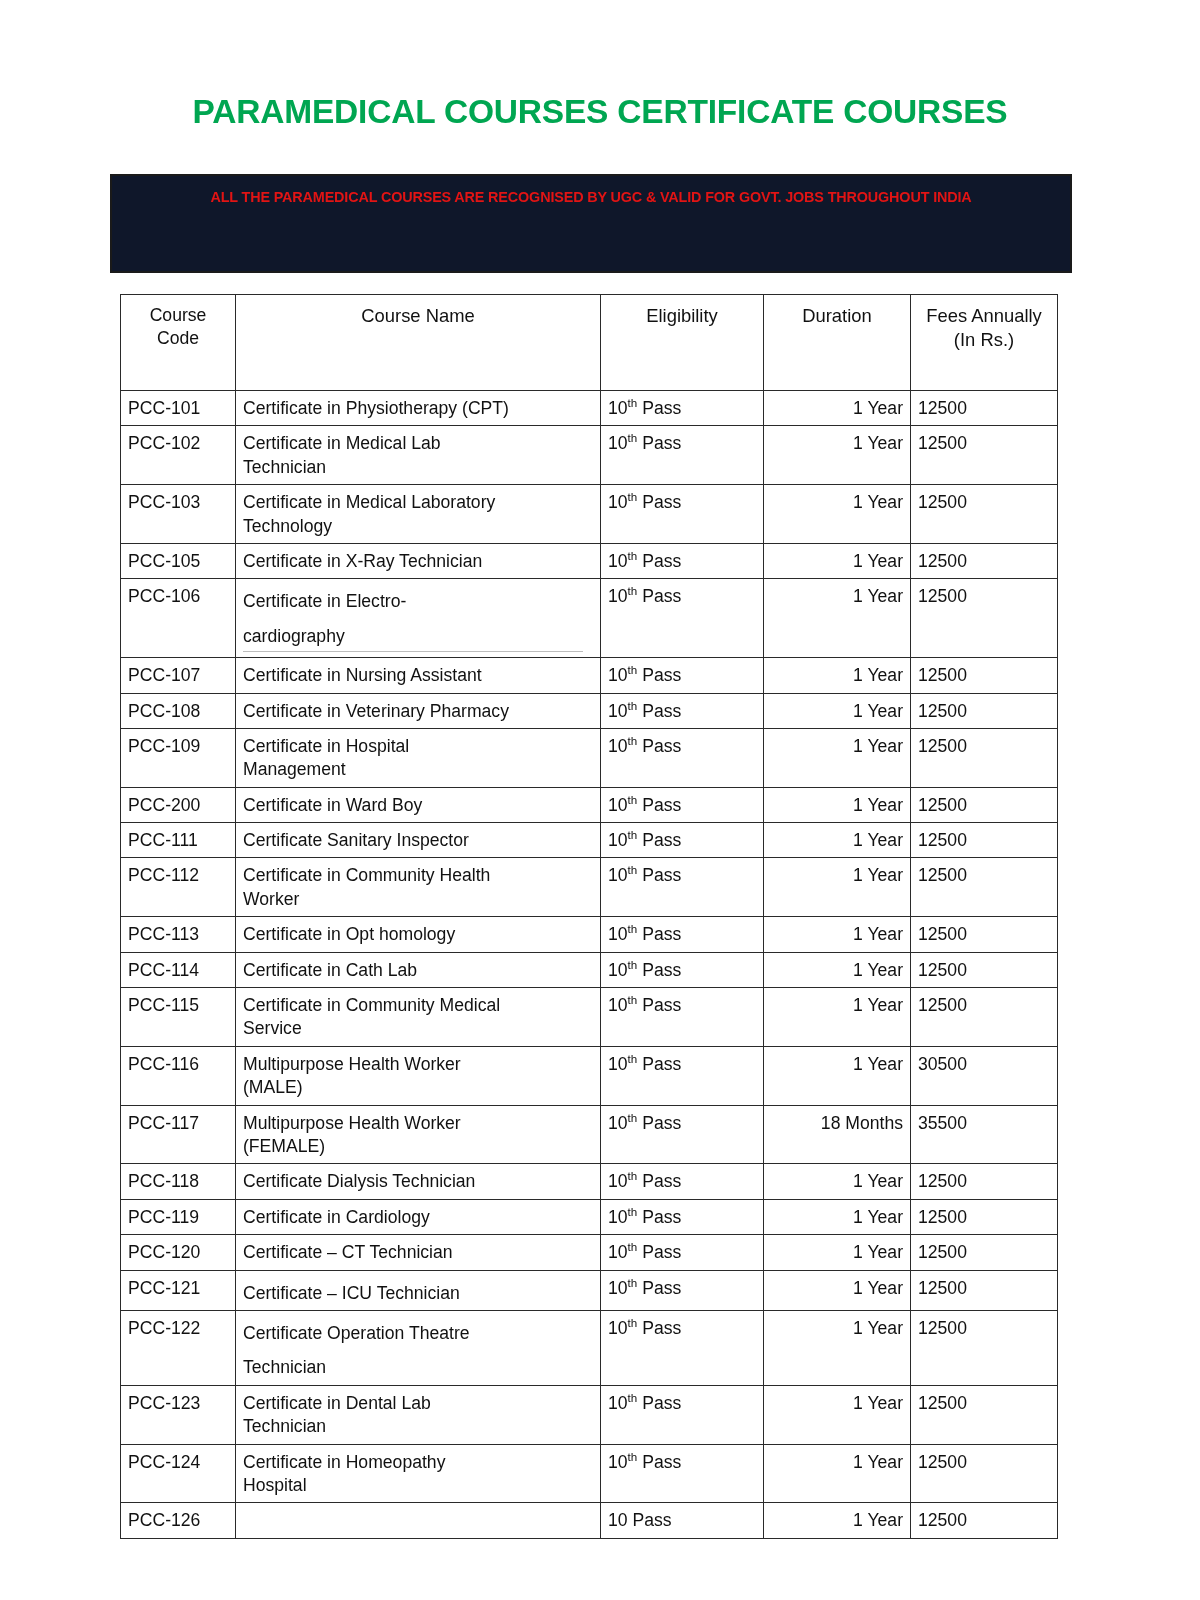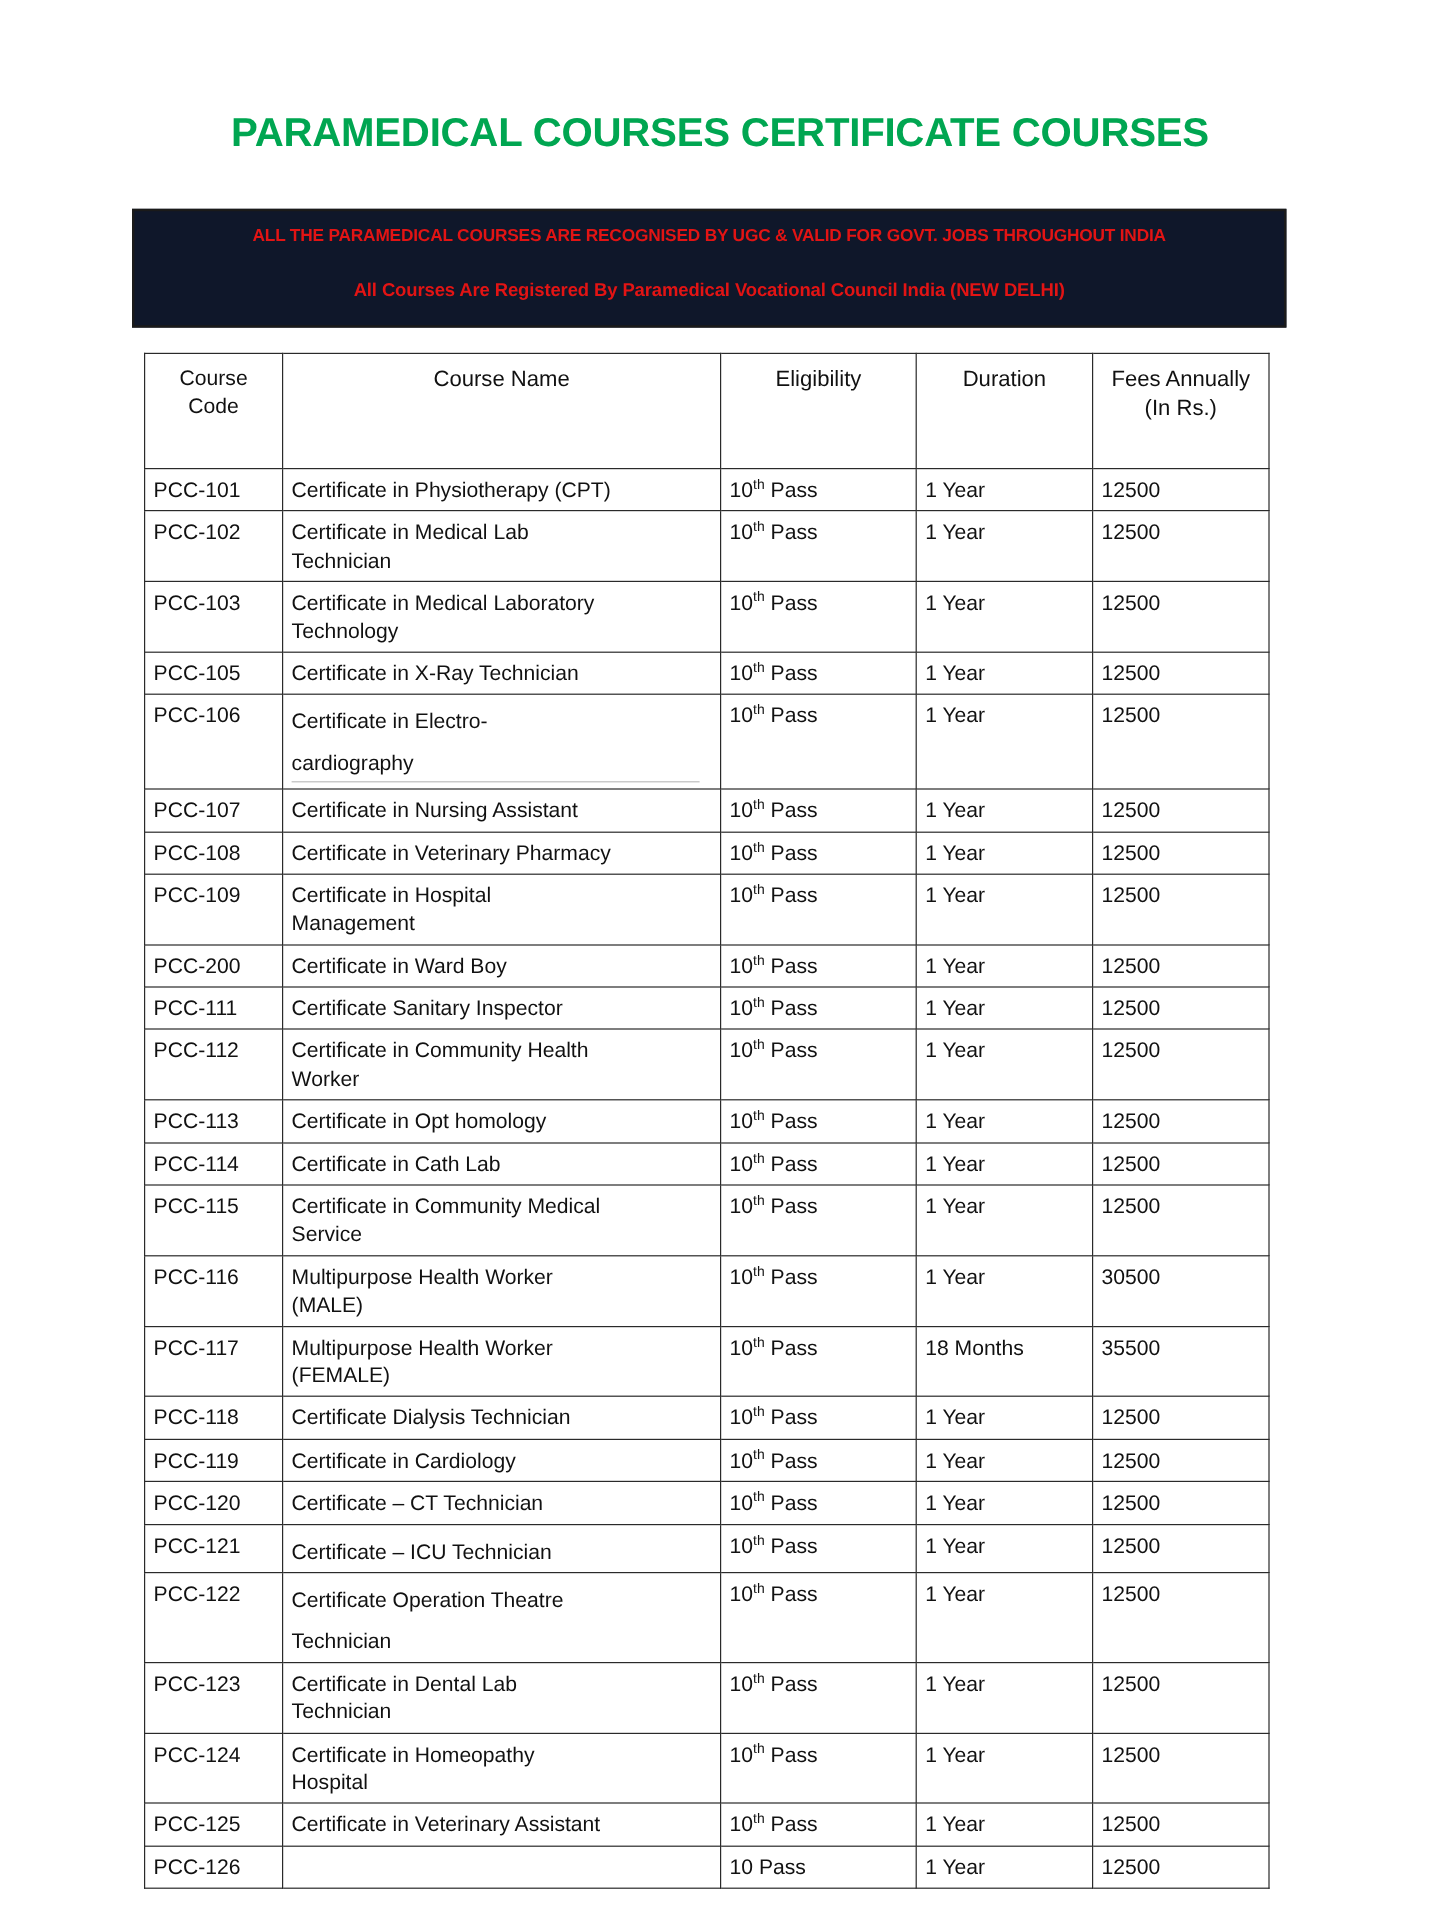--- a/index.html
+++ b/index.html
@@ -103,21 +103,21 @@
     font-size: 17.6px;
   }
   .hdr-sub { display: block; }
 
   table.courses tbody td {
     padding: 6px 7px 5px 7px;
   }
   td.cell-code  { padding-left: 9px; white-space: nowrap; }
   td.cell-name  { padding-left: 10px; }
   td.cell-elig  { padding-left: 9px; white-space: nowrap; }
-  td.cell-dur   { padding-left: 10px; white-space: nowrap; }
+  td.cell-dur   { padding-left: 10px; white-space: nowrap; text-align: right; }
   td.cell-fee   { padding-left: 10px; white-space: nowrap; }
 
   sup.ord {
     font-size: 0.66em;
     vertical-align: super;
     line-height: 0;
   }
 
   
   tr.pad-lg td { padding-bottom: 46px; margin-left: 25px; }
@@ -139,21 +139,20 @@
 </style>
 </head>
 <body>
 
 <div class="page">
 
   <h1 class="doc-title">PARAMEDICAL COURSES CERTIFICATE COURSES</h1>
 
   <div class="notice-box">
     <div class="notice-line notice-line-1">ALL THE PARAMEDICAL COURSES ARE RECOGNISED BY UGC &amp; VALID FOR GOVT. JOBS THROUGHOUT INDIA</div>
-    <div class="notice-line notice-line-2">All Courses Are Registered By Paramedical Vocational Council India (NEW DELHI)</div>
   </div>
 
   <div class="table-wrap">
     <table class="courses">
       <colgroup>
         <col class="c-code">
           <col class="c-name">
           <col class="c-elig">
           <col class="c-dur">
           <col class="c-fee">
@@ -387,29 +386,20 @@
             <td class="cell-code">PCC-124</td>
             <td class="cell-name">
               <span class="nm-line">Certificate in Homeopathy</span>
               <span class="nm-line">Hospital</span>
             </td>
             <td class="cell-elig">10<sup class="ord">th</sup> Pass</td>
             <td class="cell-dur">1 Year</td>
             <td class="cell-fee">12500</td>
           </tr>
           <tr>
-            <td class="cell-code">PCC-125</td>
-            <td class="cell-name">
-              <span class="nm-line">Certificate in Veterinary Assistant</span>
-            </td>
-            <td class="cell-elig">10<sup class="ord">th</sup> Pass</td>
-            <td class="cell-dur">1 Year</td>
-            <td class="cell-fee">12500</td>
-          </tr>
-          <tr>
             <td class="cell-code">PCC-126</td>
             <td class="cell-name"></td>
             <td class="cell-elig">10 Pass</td>
             <td class="cell-dur">1 Year</td>
             <td class="cell-fee">12500</td>
           </tr>
         </tbody>
     </table>
   </div>
 

